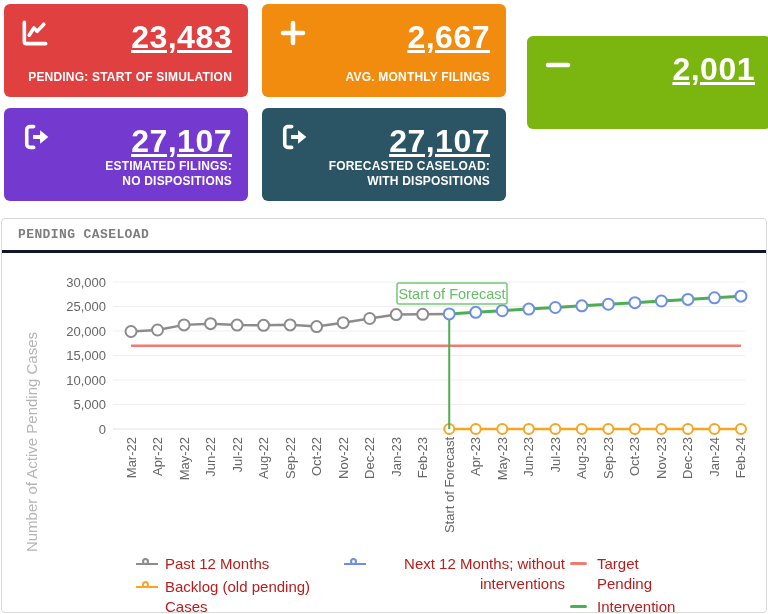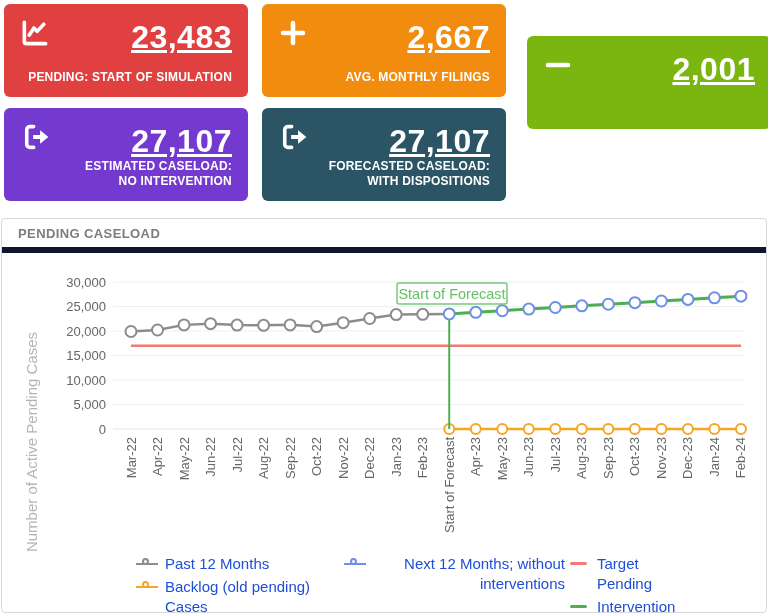--- a/index.html
+++ b/index.html
@@ -14,28 +14,28 @@
   .kpi .label { position:absolute; bottom:12px; right:16px; text-align:right; font-size:12px; font-weight:700; letter-spacing:0.2px; line-height:15px; }
   #card-1 { left:4px;  top:4px; }
   #card-2 { left:262px; top:4px; }
   #card-3 { left:527px; top:4px;margin-top:32px; }
   #card-4 { left:4px;  top:108px; }
   #card-5 { left:262px; top:108px; }
 
   
   .panel { position:absolute; left:1px; top:218px; width:766px; height:395px;
            background:#fff; border:1px solid #d9d9d9; border-radius:4px; }
-  .panel-header { height:34px; border-bottom:6px solid #0f172a; display:flex; align-items:center; padding-left:16px; }
+  .panel-header { height:34px; border-bottom:3px solid #0f172a; display:flex; align-items:center; padding-left:16px;font-family:Liberation Mono, monospace; }
   .panel-title { color:#7d7d7d; font-size:13px; font-weight:600; letter-spacing:0.4px; }
 
   
   #chart-svg { position:absolute; left:0; top:252px; width:768px; height:300px; }
 
   
-  #legend { position:absolute; left:0; top:554px; width:682px; height:58px; font-size:15px; color:#1d4ed8;text-decoration:underline; }
+  #legend { position:absolute; left:0; top:554px; width:682px; height:58px; font-size:15px; color:#b91c1c;text-decoration:underline; }
   .legend-col { position:absolute; top:0; display:flex; flex-direction:column; gap:3px; }
   .legend-item { display:flex; align-items:flex-start; cursor:pointer; }
   .legend-marker { position:relative; width:22px; height:20px; flex:0 0 22px; margin-right:7px; }
   .legend-marker .lm-line { position:absolute; left:0; right:0; top:9px; height:2px; }
   .legend-marker .lm-circle { position:absolute; left:6px; top:4px; width:7px; height:7px; border-radius:50%; border:2px solid; background:#fff; }
   .legend-marker .lm-dash { position:absolute; left:2px; top:8px; width:17px; height:3px; border-radius:2px; }
   .legend-label { line-height:20px; }
 </style>
 </head>
 <body>
@@ -74,21 +74,21 @@
 
   <div class="kpi" id="card-4" style="background: rgb(116, 57, 206);">
     <span class="icon">
       <svg viewBox="0 0 24 24">
         <path d="M11 4.2 H8.2 a2.4 2.4 0 0 0 -2.4 2.4 V17.4 a2.4 2.4 0 0 0 2.4 2.4 H11" fill="none" stroke="#fff" stroke-width="2.7" stroke-linecap="round"></path>
         <path d="M10.6 10.5 H15.8 V7 L22 12 L15.8 17 V13.5 H10.6 Z" fill="#fff"></path>
       </svg>
     </span>
     <div class="value">27,107</div>
     <div class="label">
-      <span>ESTIMATED CASELOAD:</span><br><span>NO INTERVENTION</span>
+      <span>ESTIMATED FILINGS:</span><br><span>NO DISPOSITIONS</span>
     </div>
   </div>
 
   <div class="kpi" id="card-5" style="background: rgb(43, 84, 101);">
     <span class="icon">
       <svg viewBox="0 0 24 24">
         <path d="M11 4.2 H8.2 a2.4 2.4 0 0 0 -2.4 2.4 V17.4 a2.4 2.4 0 0 0 2.4 2.4 H11" fill="none" stroke="#fff" stroke-width="2.7" stroke-linecap="round"></path>
         <path d="M10.6 10.5 H15.8 V7 L22 12 L15.8 17 V13.5 H10.6 Z" fill="#fff"></path>
       </svg>
     </span>

